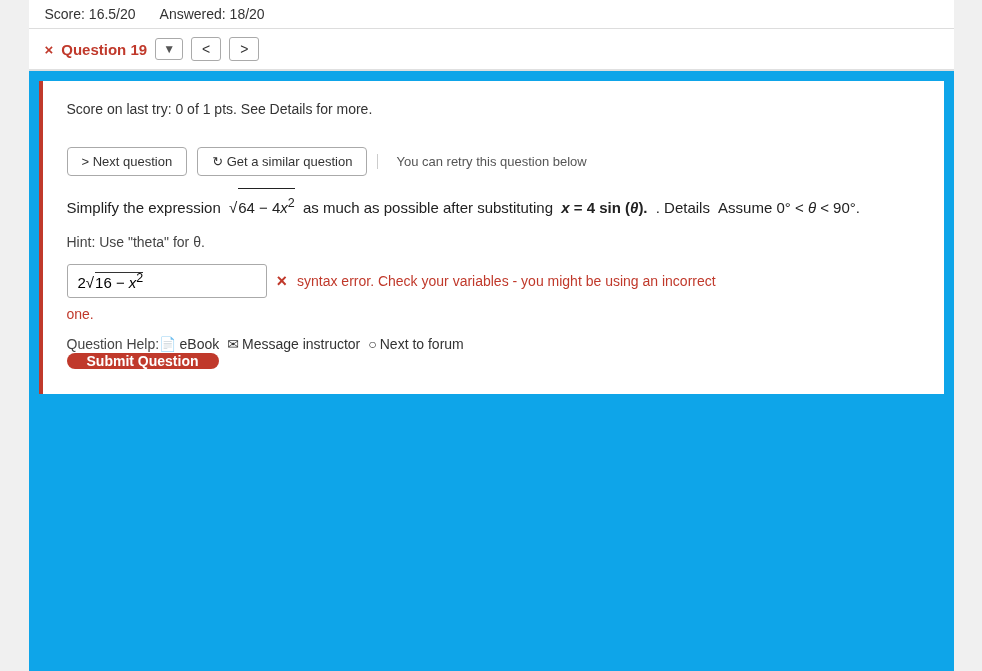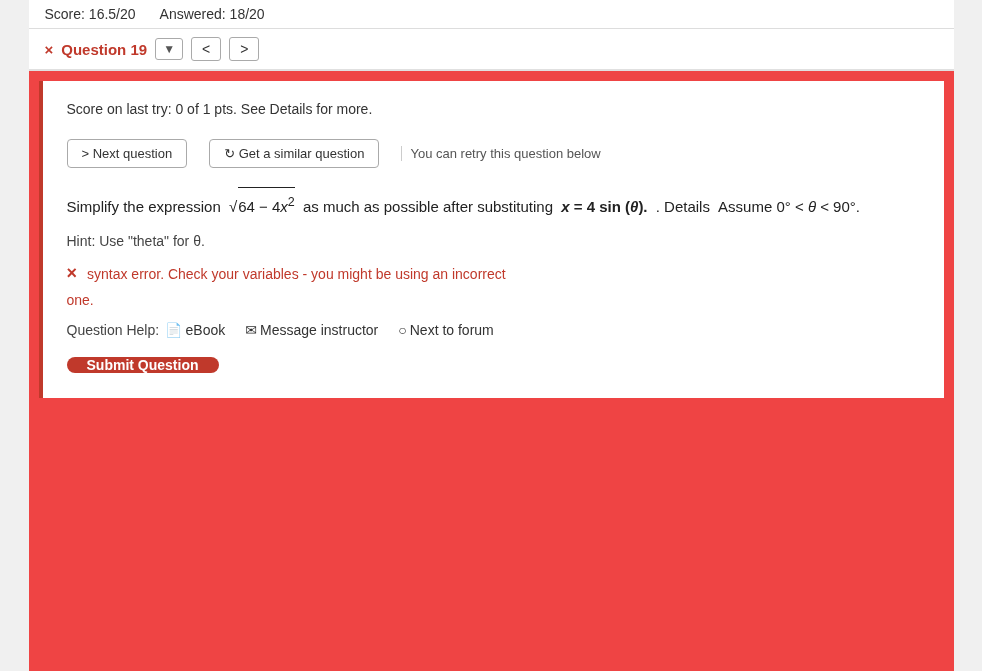--- a/index.html
+++ b/index.html
@@ -7,21 +7,21 @@
       font-family: Arial, sans-serif;
       background: #f0f0f0;
       display: flex;
       justify-content: center;
       align-items: flex-start;
       min-height: 671px;
       padding: 0;
     }
     .page-container {
       width: 925px;
-      background: #ef4444;
+      background: #0ea5e9;
       min-height: 671px;
     }
     
     .score-bar {
       background: #fff;
       border-bottom: 1px solid #ddd;
       padding: 6px 16px;
       display: flex;
       align-items: center;
       gap: 24px;
@@ -69,45 +69,45 @@
       margin: 0;
       padding: 20px 24px 24px 24px;
       border-left: 4px solid #c0392b;
       margin-left: 10px;
       margin-top: 10px;
       margin-right: 10px;
     }
     .score-notice {
       font-size: 14px;
       color: #333;
-      margin-bottom: 22px;
+      margin-bottom: 30px;
     }
     .action-row {
       display: flex;
       align-items: center;
-      gap: 22px;
-      margin-bottom: 24px;
+      gap: 10px;
+      margin-bottom: 17px;
     }
     .action-btn {
       border: 1px solid #aaa;
       background: #fff;
       border-radius: 4px;
       padding: 6px 14px;
       font-size: 13px;
       cursor: pointer;
       display: flex;
       align-items: center;
       gap: 5px;
       color: #333;
     }
     .retry-text {
       font-size: 13px;
       color: #555;
       border-left: 1px solid #ccc;
-      padding-left: 8px;
+      padding-left: 18px;
       text-align: center;
     }
     
     .question-body {
       font-size: 15px;
       color: #222;
       line-height: 1.6;
       margin-bottom: 14px;
     }
     .hint-text {
@@ -143,24 +143,22 @@
     }
     .error-one {
       color: #c0392b;
       font-size: 14px;
       margin-bottom: 14px;
     }
     
     .help-row {
       font-size: 14px;
       color: #444;
-      margin-bottom: 18px;
-      display: flex;
-      align-items: center;
-      gap: 6px;
+      display: flex;
+      align-items: center;
       flex-wrap: wrap;
       text-align: center;
     }
     .help-link {
       color: #333;
       text-decoration: none;
       display: flex;
       align-items: center;
       gap: 3px;
       cursor: pointer;
@@ -230,20 +228,25 @@
       <span style="margin-left:4px;">Assume 0° &lt; <em>θ</em> &lt; 90°.</span>
     </div>
 
     
     <div class="hint-text">
       <span>Hint: Use "theta" for θ.</span>
     </div>
 
     
     <div class="answer-row">
+      <div class="answer-input-wrap">
+        <span style="font-size:15px; white-space:nowrap;">
+          2√<span style="border-top:1.5px solid #333; padding-top:1px; margin-left:1px;">16 − <em>x</em><sup>2</sup></span>
+        </span>
+      </div>
       <span class="error-x">×</span>
       <span class="error-msg">
         <span>syntax error. Check your variables - you might be using an incorrect</span>
       </span>
     </div>
     
     <div class="error-one">one.</div>
 
     
     <div class="help-row">

